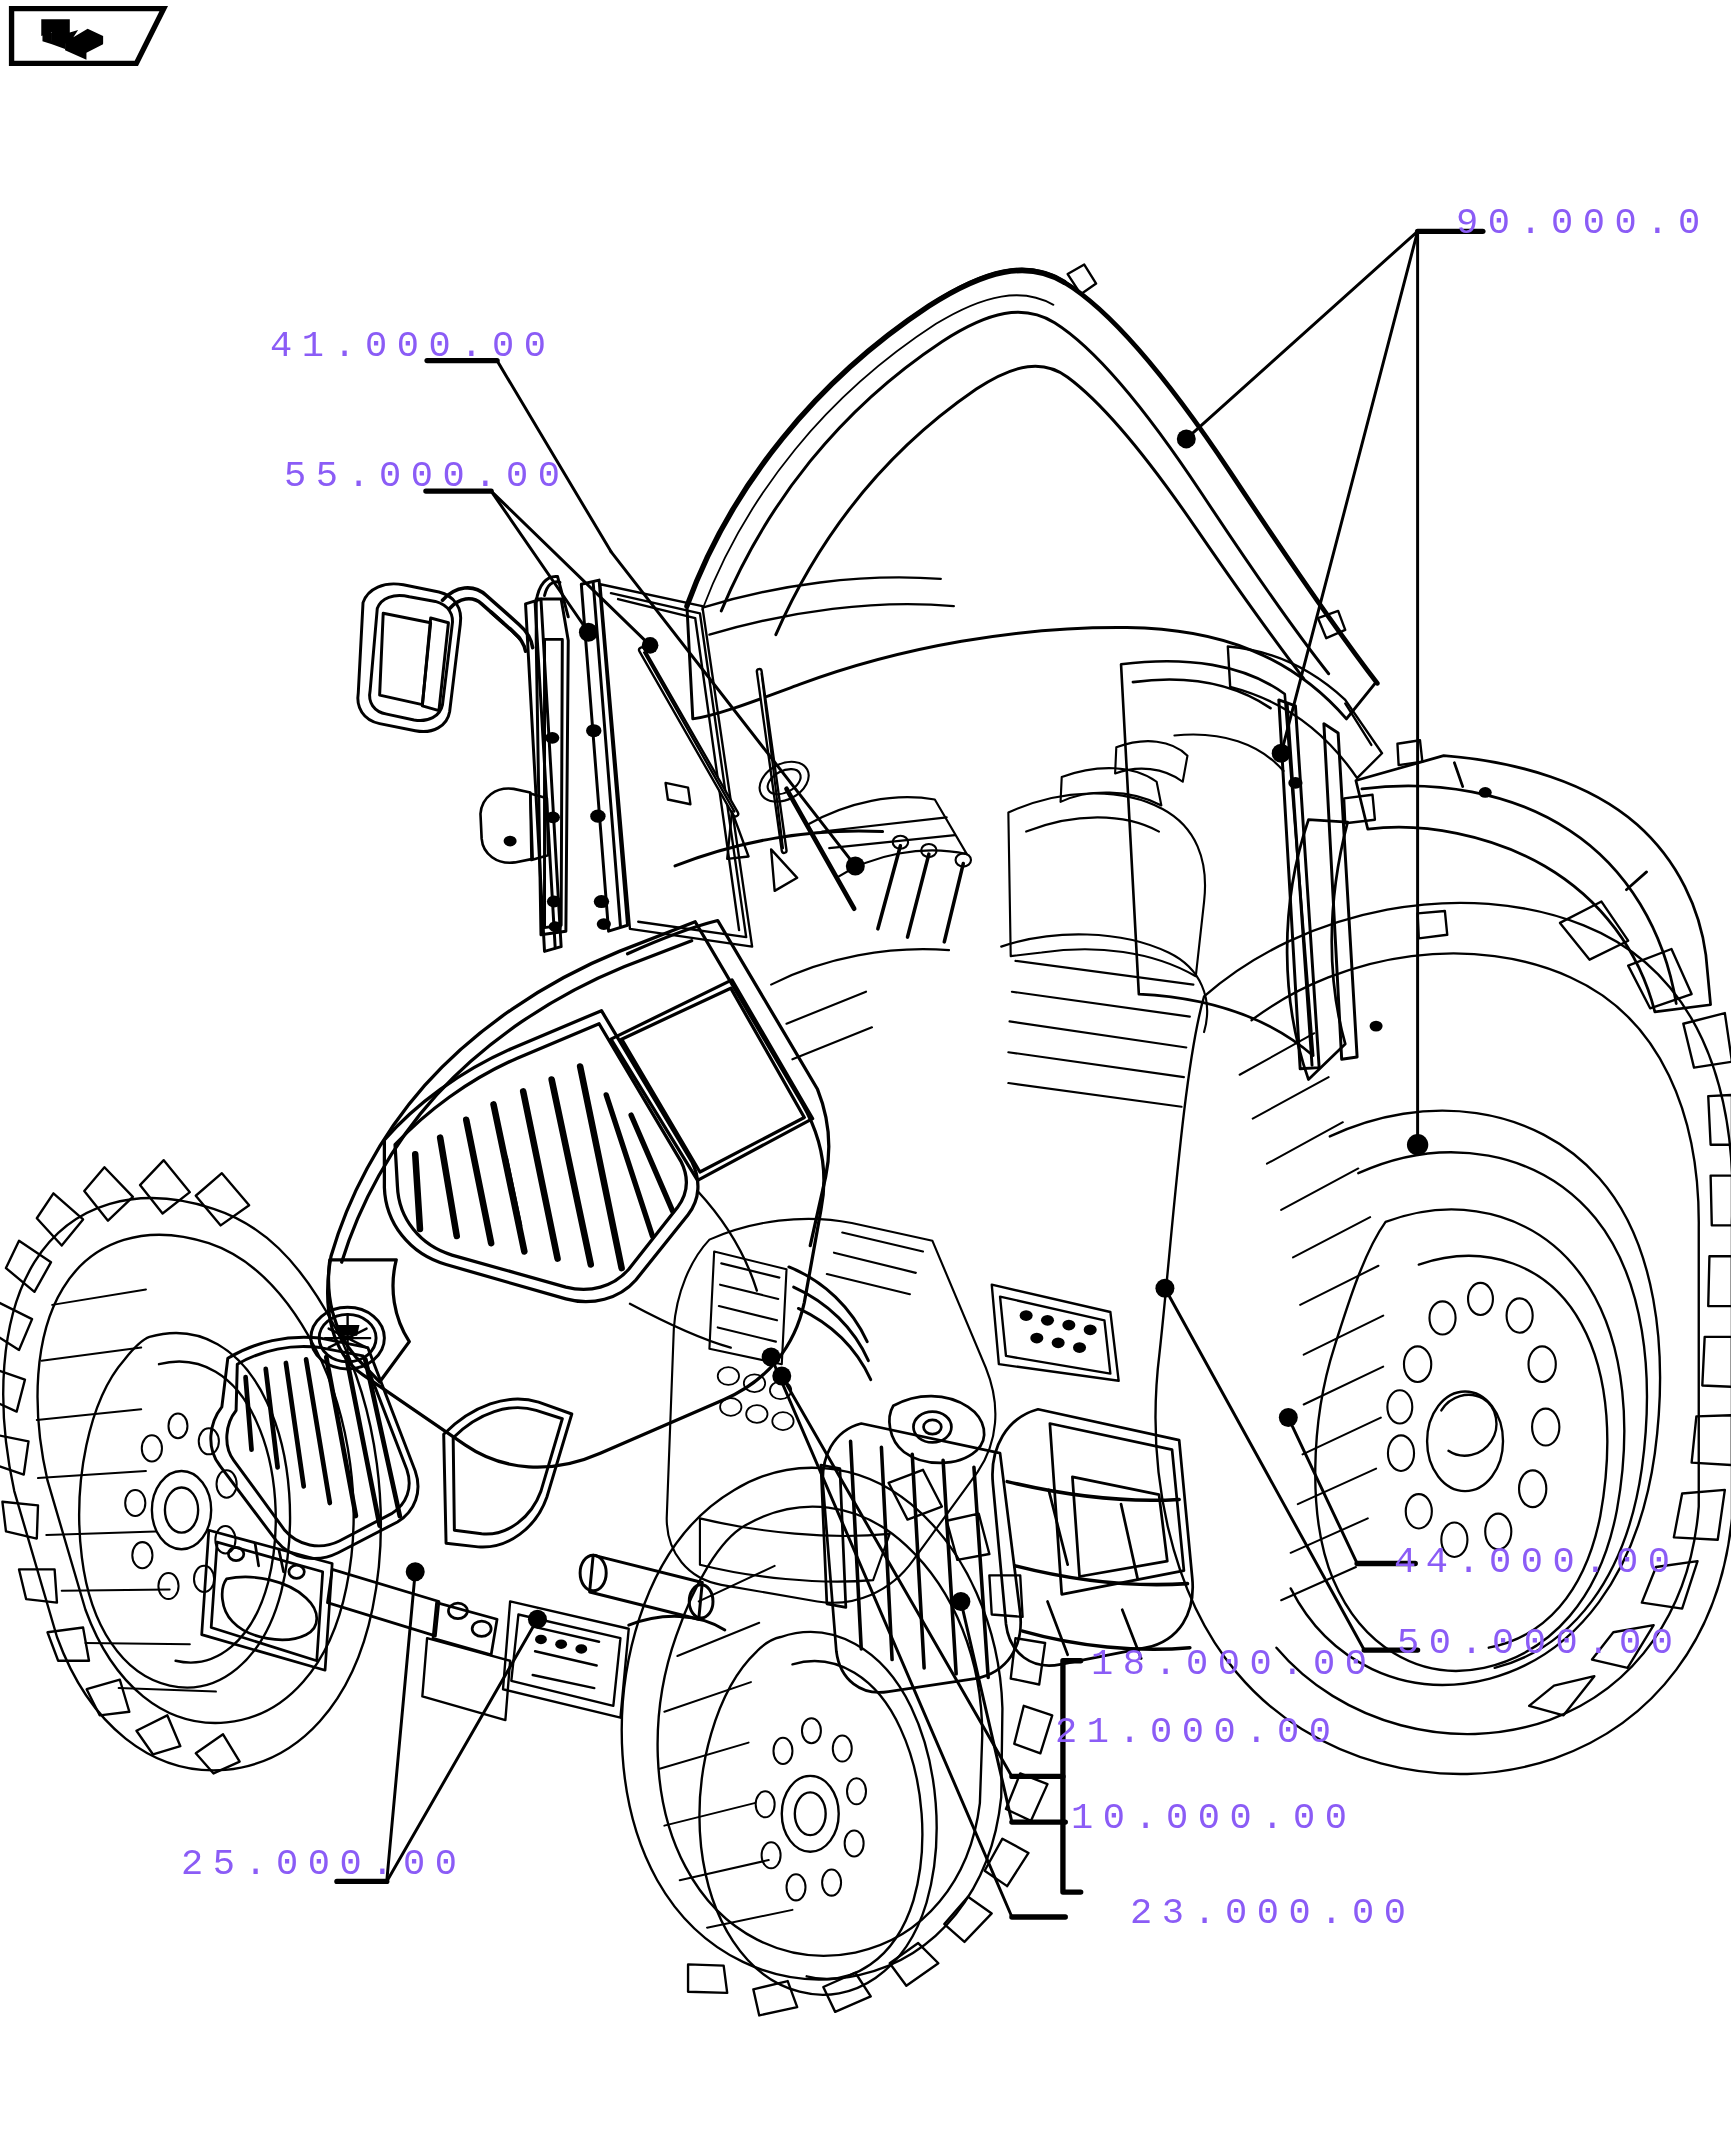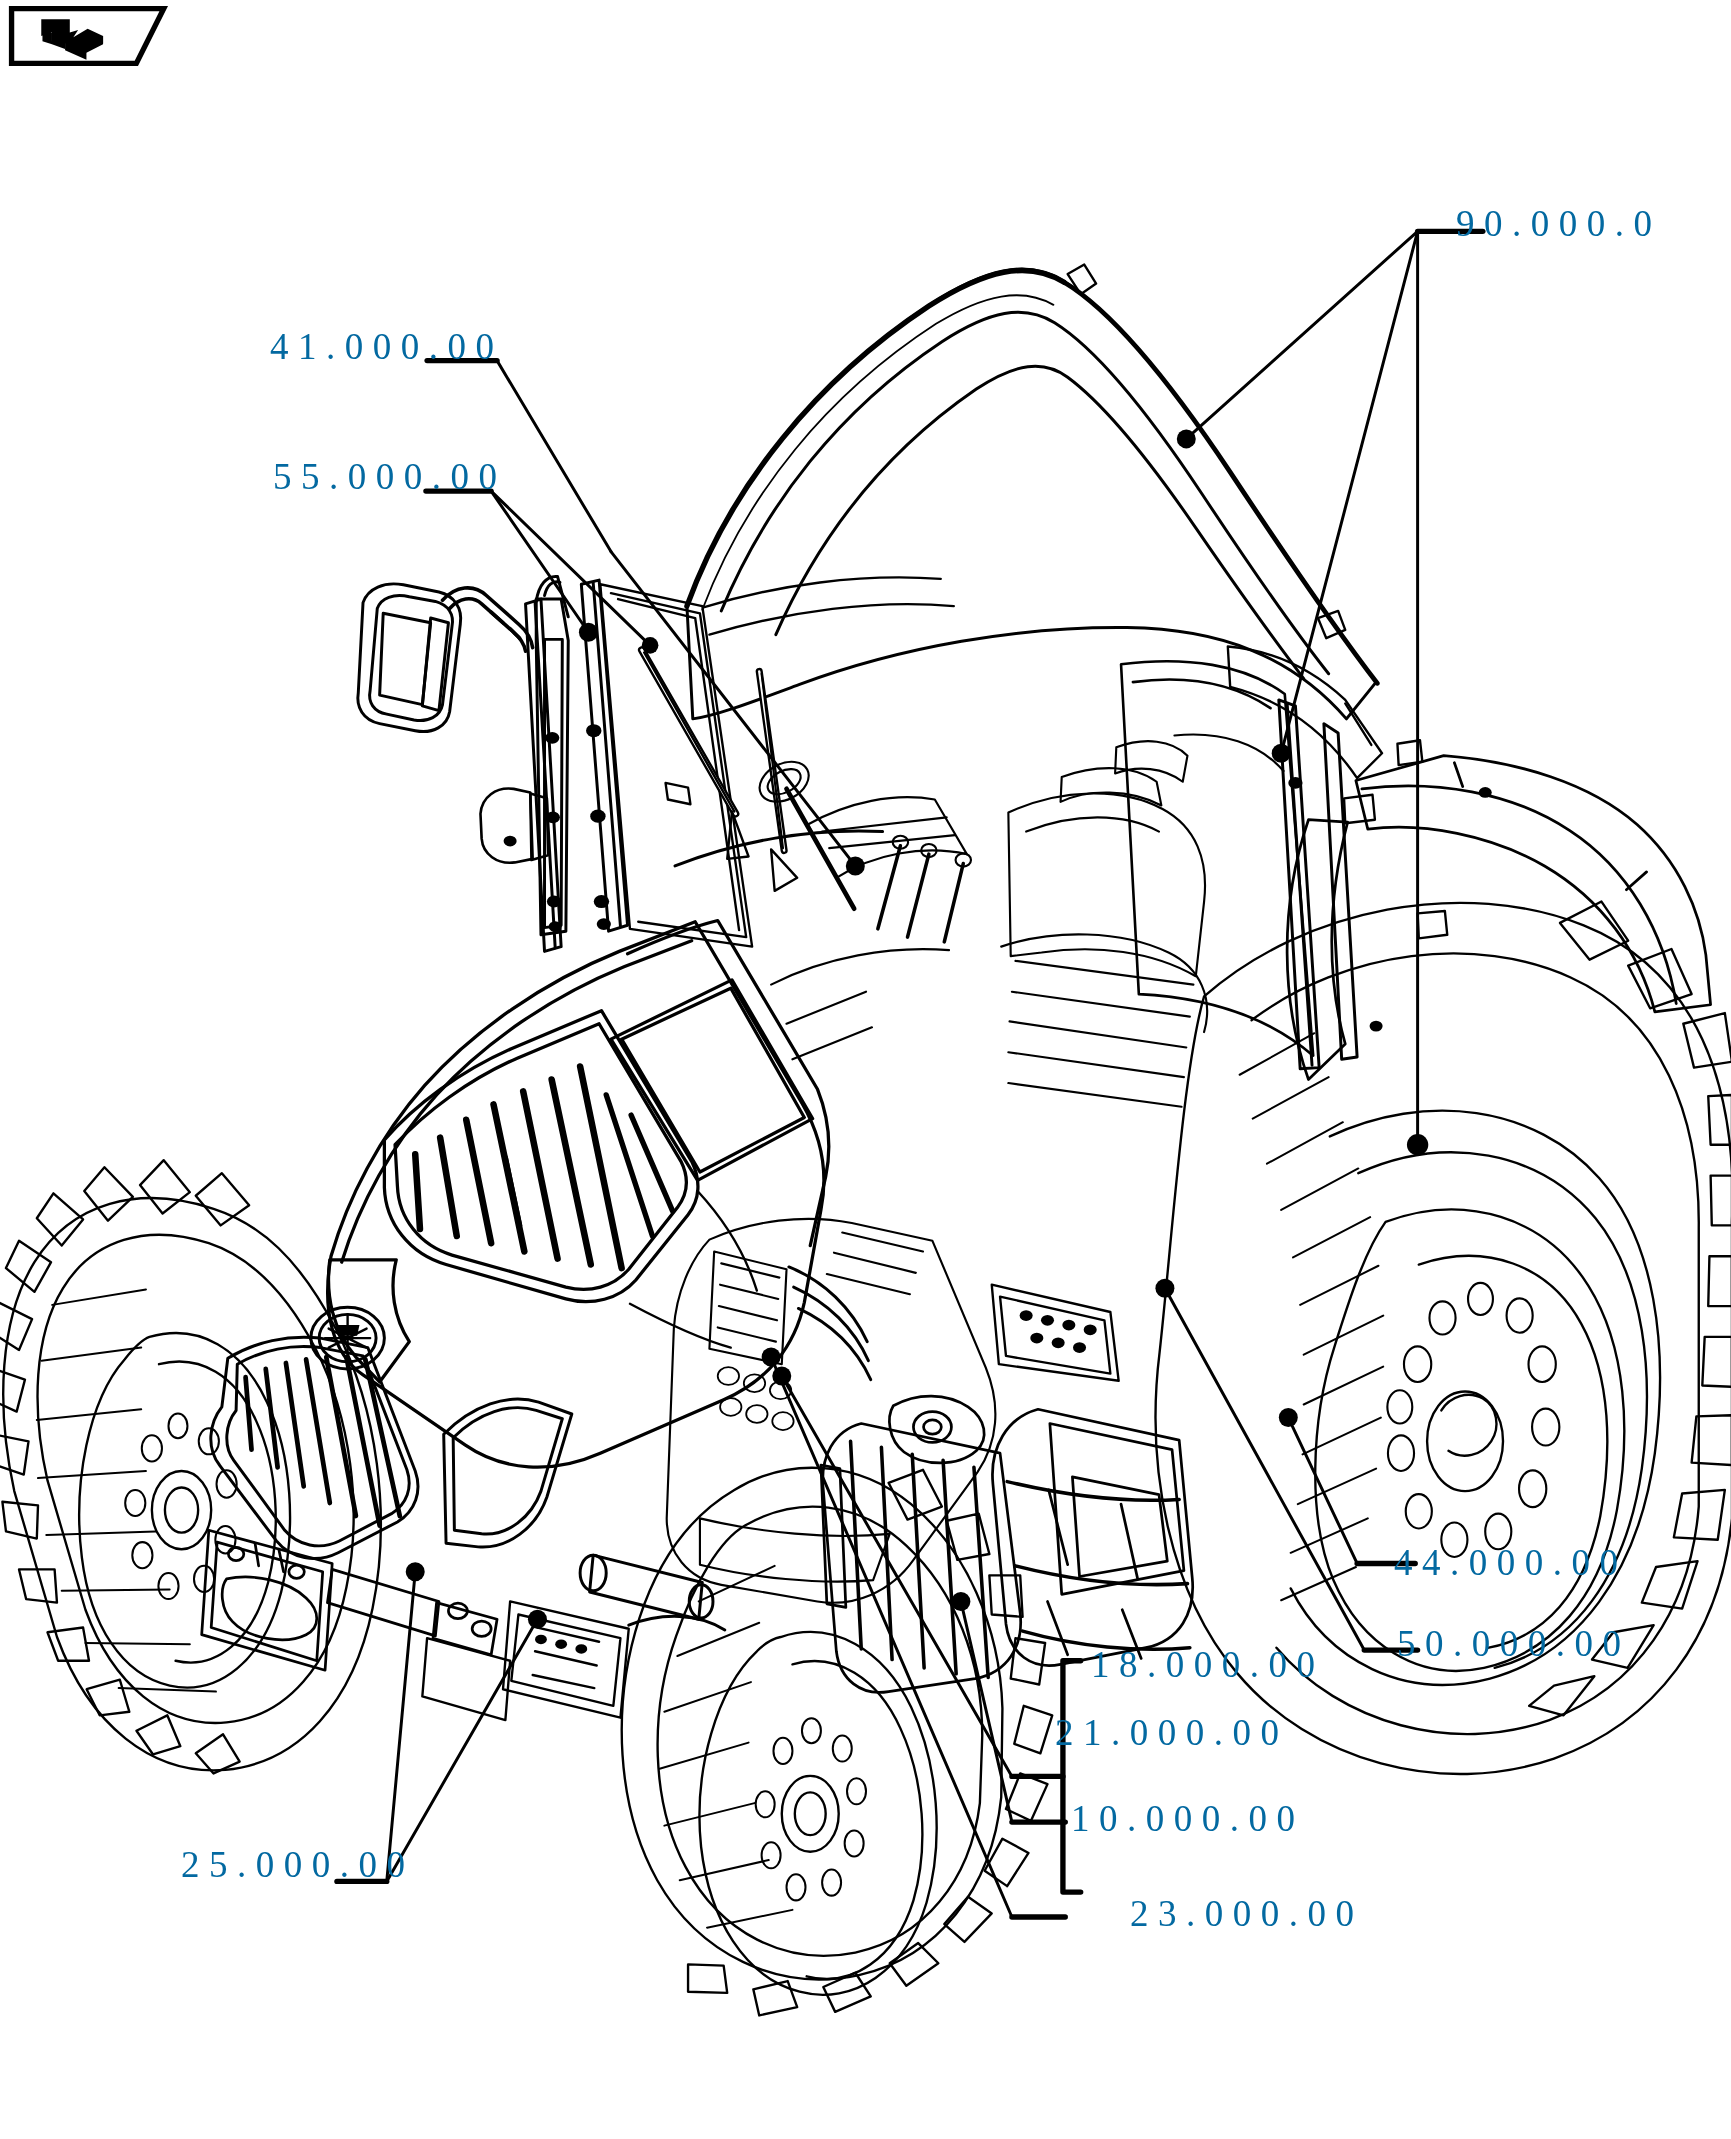--- a/index.html
+++ b/index.html
@@ -27,24 +27,24 @@
   #drawing{
     position:absolute;
     left:0; top:0;
     width:1732px; height:2140px;
   }
   #drawing svg{display:block;width:100%;height:100%;}
 
   
   .callout{
     position:absolute;
-    font-family:Liberation Serif, serif;
+    font-family:Liberation Mono, monospace;
     font-size:37px;
     letter-spacing:9.5px;
-    color:#0369a1;
+    color:#8b5cf6;
     white-space:nowrap;
     line-height:1;
   }
 </style>
 </head>
 <body>
 
 <div id="page">
 
   <div id="corner-badge">
@@ -755,21 +755,21 @@
         <circle cx="906" cy="2730" r="16" fill="#000" stroke="none"></circle>
       </g>
     </g>
   </svg>
   </div>
 
   <div class="callout" style="left:1456px;top:205px;">90.000.0</div>
 
   <div class="callout" style="left:270px;top:328px;">41.000.00</div>
 
-  <div class="callout" style="left:273px;top:458px;">55.000.00</div>
+  <div class="callout" style="left:284px;top:458px;">55.000.00</div>
 
   <div class="callout" style="left:1394px;top:1532px;margin-top:12px;">44.000.00</div>
 
   <div class="callout" style="left:1397px;top:1625px;text-align:right;">50.000.00</div>
 
   <div class="callout" style="left:1091px;top:1646px;">18.000.00</div>
 
   <div class="callout" style="left:1055px;top:1714px;">21.000.00</div>
 
   <div class="callout" style="left:1071px;top:1800px;">10.000.00</div>

